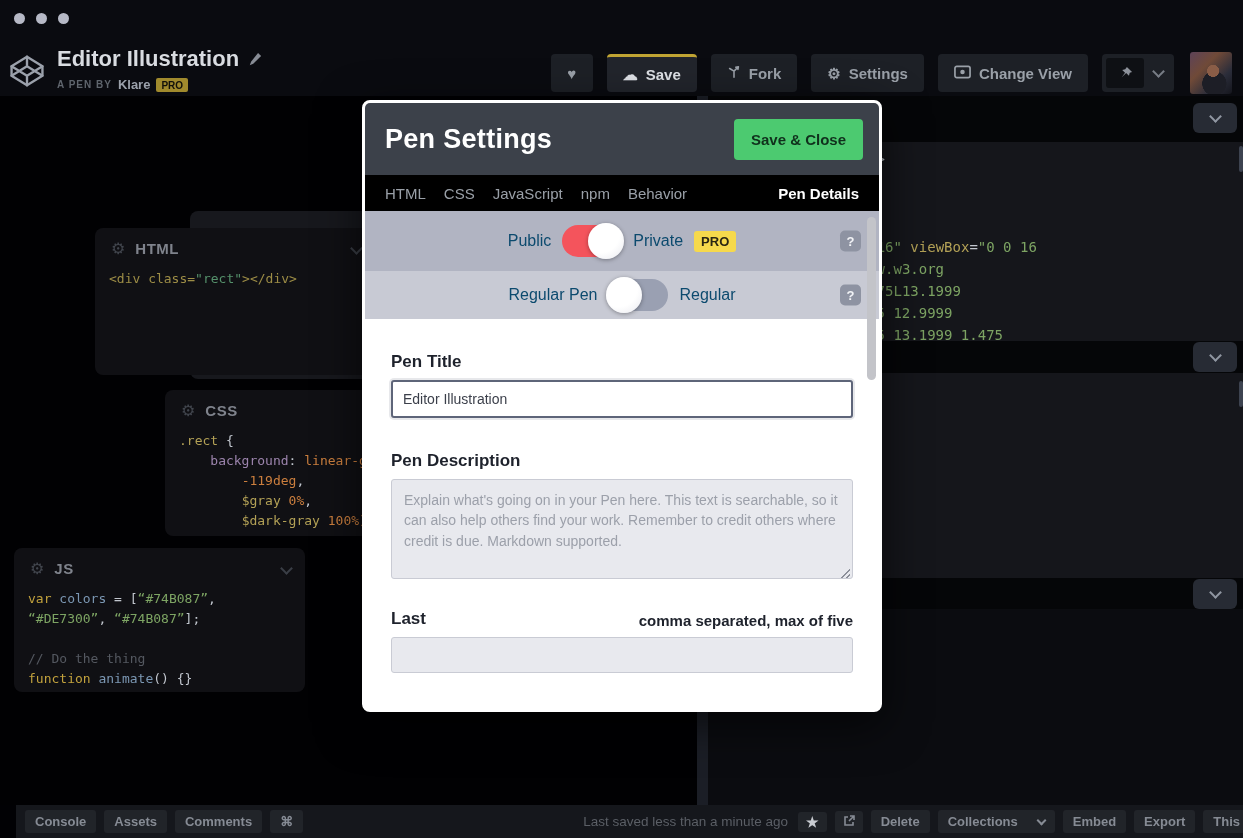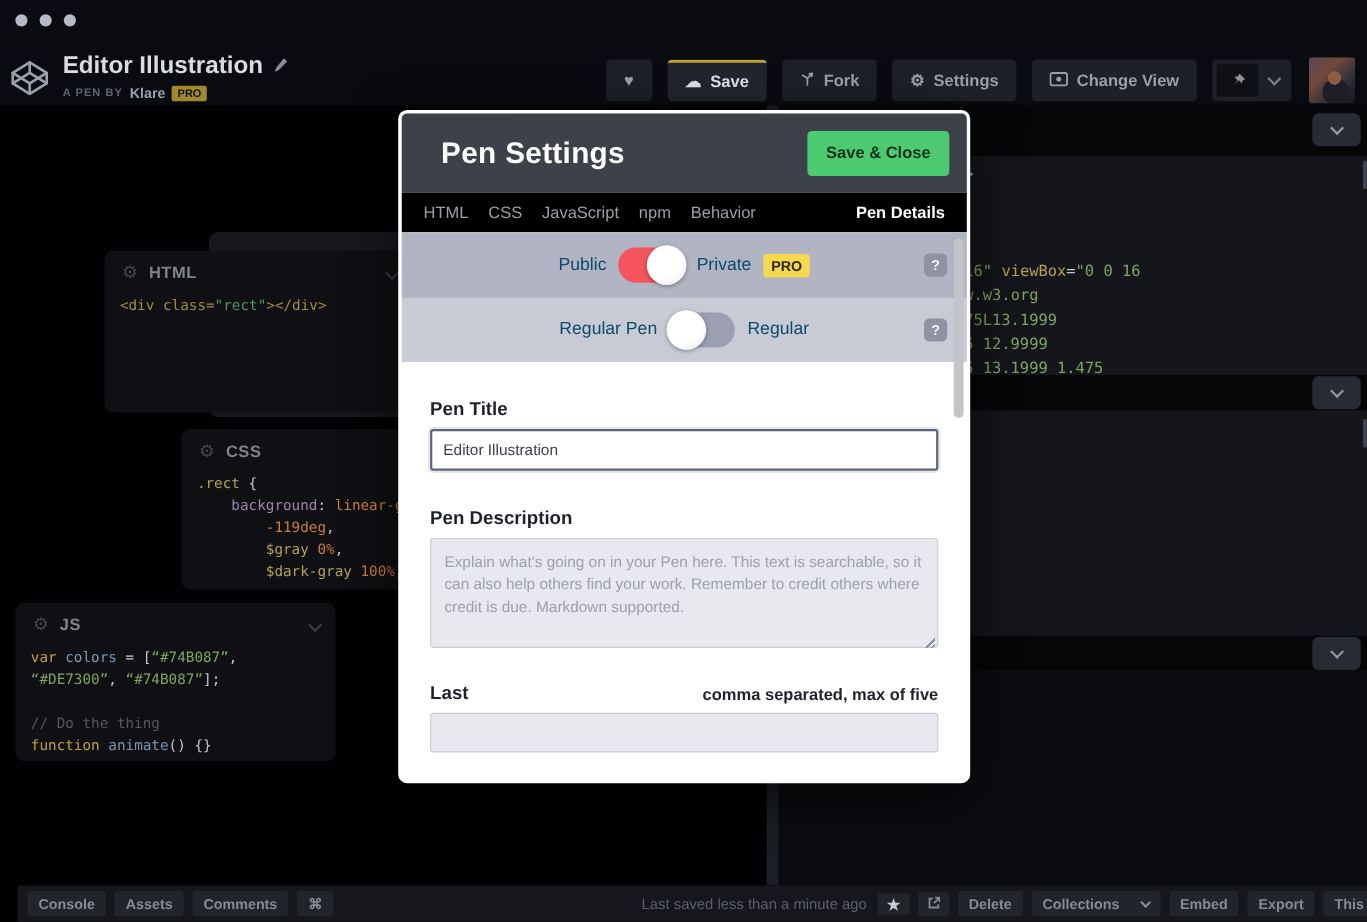--- a/index.html
+++ b/index.html
@@ -68,32 +68,32 @@
   .fbtn { background:#212429; border-radius:3px; color:#868b94; font-size:13px; font-weight:bold;
           padding:4px 10px; margin-right:8px; cursor:pointer; display:flex; align-items:center; gap:6px; }
   .fstatus { margin-left:auto; color:#5b5f66; font-size:13.5px; margin-right:10px; }
   .fico { color:#c9ccd2; font-size:14px; line-height:1; }
   .fchev { width:7px; height:7px; border-right:2px solid #868b94; border-bottom:2px solid #868b94;
            transform:rotate(45deg); margin:-2px 0 0 14px; }
 
   
   .modal { position:absolute; left:362px; top:100px; width:520px; height:612px; background:#fff;
            border:3px solid #fff; border-radius:8px; box-shadow:0 12px 45px rgba(0,0,0,.65); overflow:hidden; }
-  .m-head { height:72px; background:#3c414a; display:flex; align-items:center; justify-content:space-between; padding:0 16px 0 36px; }
+  .m-head { height:72px; background:#3c414a; display:flex; align-items:center; justify-content:space-between; padding:0 16px 0 20px; }
   .m-title { color:#fff; font-size:27px; font-weight:bold; letter-spacing:.3px; }
   .m-save { background:#4cca70; color:#10301c; font-size:15px; font-weight:bold; border:none; border-radius:4px;
             padding:12px 17px; cursor:pointer; }
   .m-tabs { height:36px; background:#000; display:flex; align-items:center; padding:0 20px; gap:18px; }
   .m-tab { color:#9aa0a8; font-size:15px; cursor:pointer; }
   .m-tab-active { margin-left:auto; color:#fff; font-weight:bold; font-size:15px; cursor:pointer; }
   .m-body { position:relative; height:498px; background:#fff; }
   .m-scroll { position:absolute; right:3px; top:6px; width:9px; height:163px; border-radius:5px; background:#c3c4c9; z-index:5; }
   .trow { display:flex; align-items:center; justify-content:center; gap:11px; position:relative; }
   .trow1 { height:60px; background:#b1b4c2; }
-  .trow2 { height:58px; background:#c8cad4;text-align:right; }
+  .trow2 { height:48px; background:#c8cad4;text-align:right; }
   .tlabel { font-size:16px; color:#0c4a6e; }
   .toggle { position:relative; width:60px; height:32px; border-radius:16px; cursor:pointer; }
   .toggle-red { background:#f4545c; }
   .toggle-gray { background:#9aa0b2; }
   .knob { position:absolute; top:-2px; width:36px; height:36px; border-radius:50%;
           background:radial-gradient(circle at 35% 30%, #ffffff 0 55%, #e8e9ef 100%); box-shadow:0 1px 4px rgba(0,0,0,.35); }
   .knob-right { right:-2px; } .knob-left { left:-2px; }
   .badge-pro { background:#f6d94c; color:#2b2713; font-size:13px; font-weight:bold; padding:3px 7px; border-radius:3px; }
   .help { position:absolute; right:18px; top:50%; transform:translateY(-50%); width:21px; height:21px; background:#8e93a2;
           border-radius:5px; color:#f2f3f6; font-size:13px; font-weight:bold; display:flex; align-items:center; justify-content:center; cursor:pointer; }

